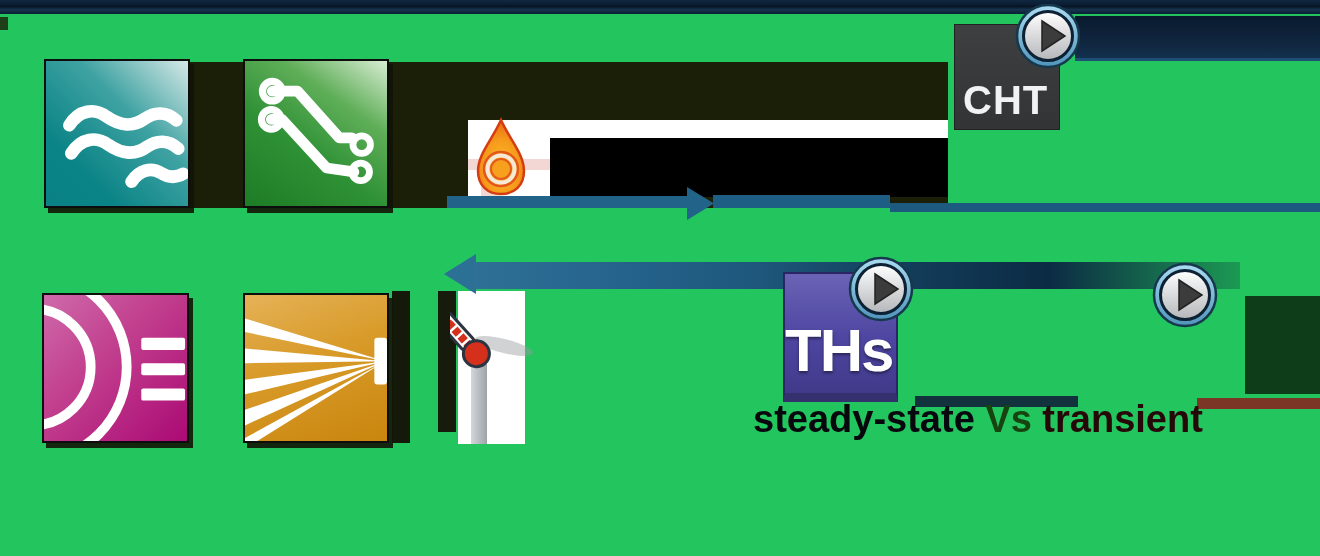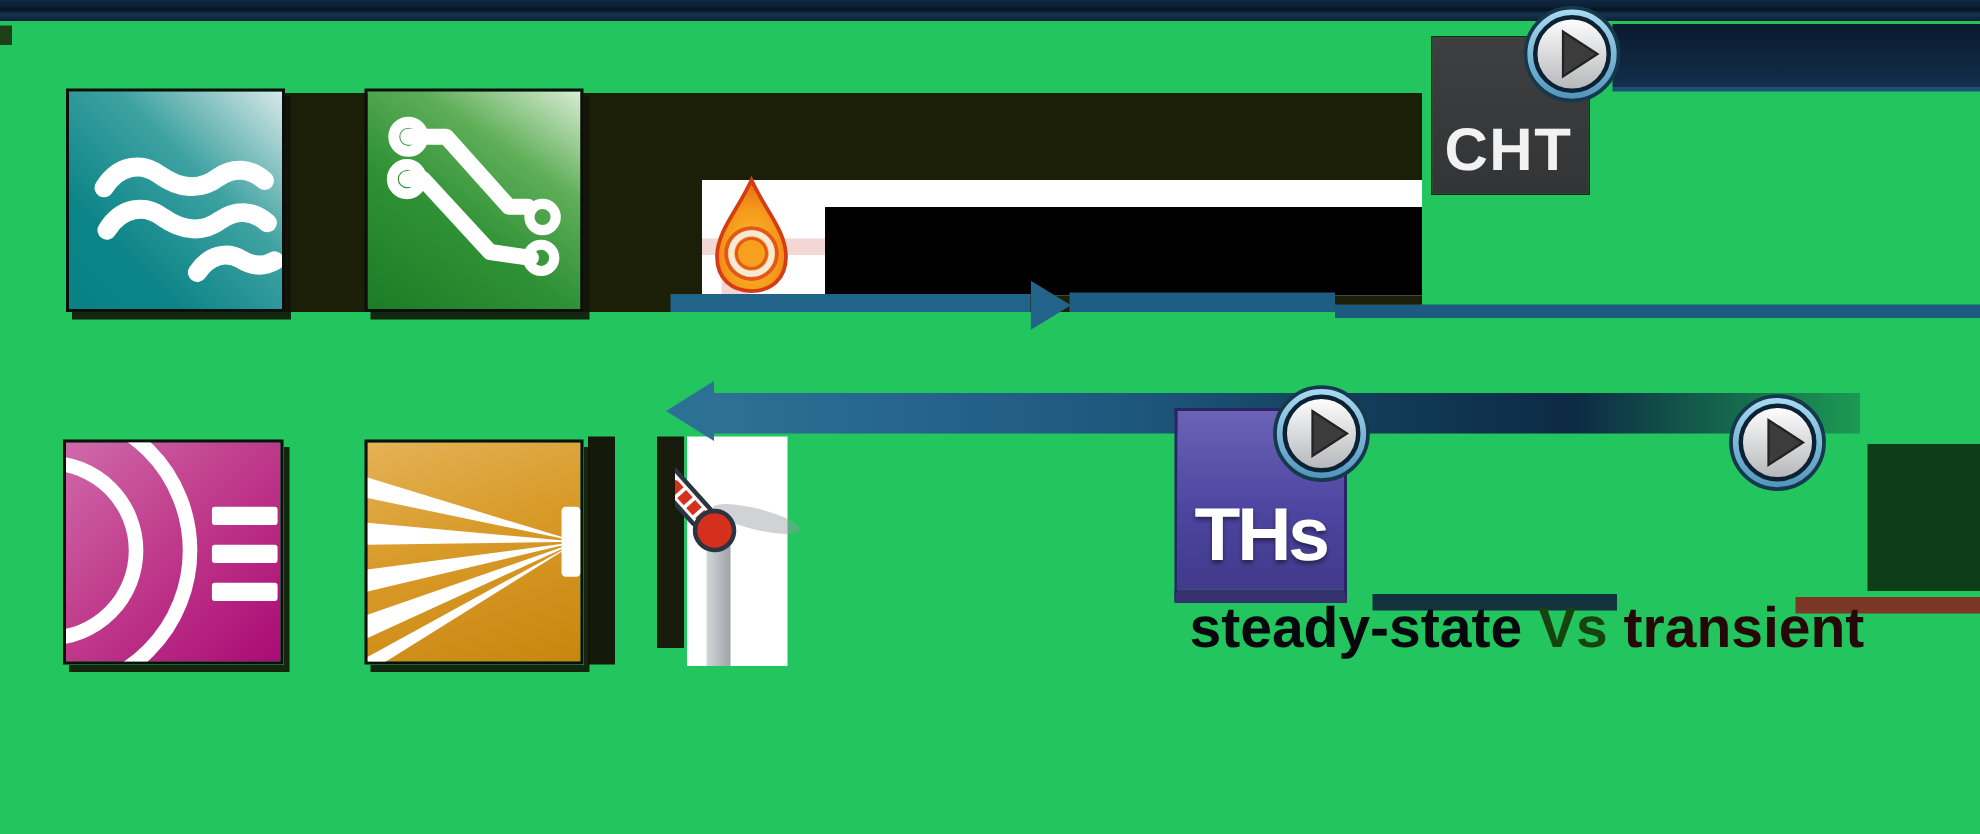--- a/index.html
+++ b/index.html
@@ -62,21 +62,21 @@
   .app-tile{z-index:4;box-sizing:border-box;color:#fff;font-weight:bold;}
   #cht-tile{left:954px;top:24px;width:106px;height:106px;background:linear-gradient(180deg,#3d3f41,#323436);
     border:1px solid #202122;}
   #cht-label{position:absolute;left:8px;bottom:6px;font-size:40px;letter-spacing:1px;color:#f2f2f2;}
   #ths-tile{left:783px;top:272px;width:115px;height:130px;
     background:linear-gradient(180deg,#6a63b5 0%,#4d45a0 55%,#413a8a 100%);
     border:2px solid #2b2566;border-bottom:9px solid #35306e;}
   #tht-tile{left:1085px;top:275px;width:113px;height:129px;
     background:linear-gradient(180deg,#b0413c 0%,#992a26 55%,#811b1b 100%);
     border:2px solid #5f1010;border-bottom:8px solid #4d0f0f;}
-  .th-label{position:absolute;left:0;right:0;bottom:8px;text-align:center;font-size:50px;
+  .th-label{position:absolute;left:0;right:0;bottom:8px;font-size:60px;
     letter-spacing:-2px;text-shadow:0 2px 3px rgba(0,0,0,.45);margin-top:30px;}
   .play{width:66px;height:66px;z-index:6;}
   #play-cht{left:1015px;top:3px;}
   #play-ths{left:848px;top:256px;}
   #play-tht{left:1152px;top:262px;}
 
   
   #caption{left:753px;top:398px;z-index:5;font-size:38px;font-weight:bold;white-space:nowrap;}
 </style>
 </head>
@@ -202,16 +202,16 @@
     <circle cx="33" cy="33" r="24.5" fill="url(#silverG)" stroke="#0c2133" stroke-width="3"></circle>
     <polygon points="27,18 27,48 50,33" fill="#3c3c3c" stroke="#222" stroke-width="1.5"></polygon>
   </svg>
   <svg class="abs play" id="play-tht" viewBox="0 0 66 66">
     <circle cx="33" cy="33" r="31" fill="url(#blueRing)" stroke="#16384d" stroke-width="2.5"></circle>
     <circle cx="33" cy="33" r="24.5" fill="url(#silverG)" stroke="#0c2133" stroke-width="3"></circle>
     <polygon points="27,18 27,48 50,33" fill="#3c3c3c" stroke="#222" stroke-width="1.5"></polygon>
   </svg>
 
   <div class="abs" id="caption">
-    <span style="color: rgb(7, 7, 13); margin-left: 40px;">steady-state </span><span style="color: rgb(22, 67, 16);">Vs</span><span style="color: rgb(38, 8, 8); text-align: center;"> transient</span>
+    <span style="color: rgb(7, 7, 13);">steady-state </span><span style="color: rgb(22, 67, 16);">Vs</span><span style="color: rgb(38, 8, 8); text-align: center;"> transient</span>
   </div>
 
 </div>
 
 </body></html>

